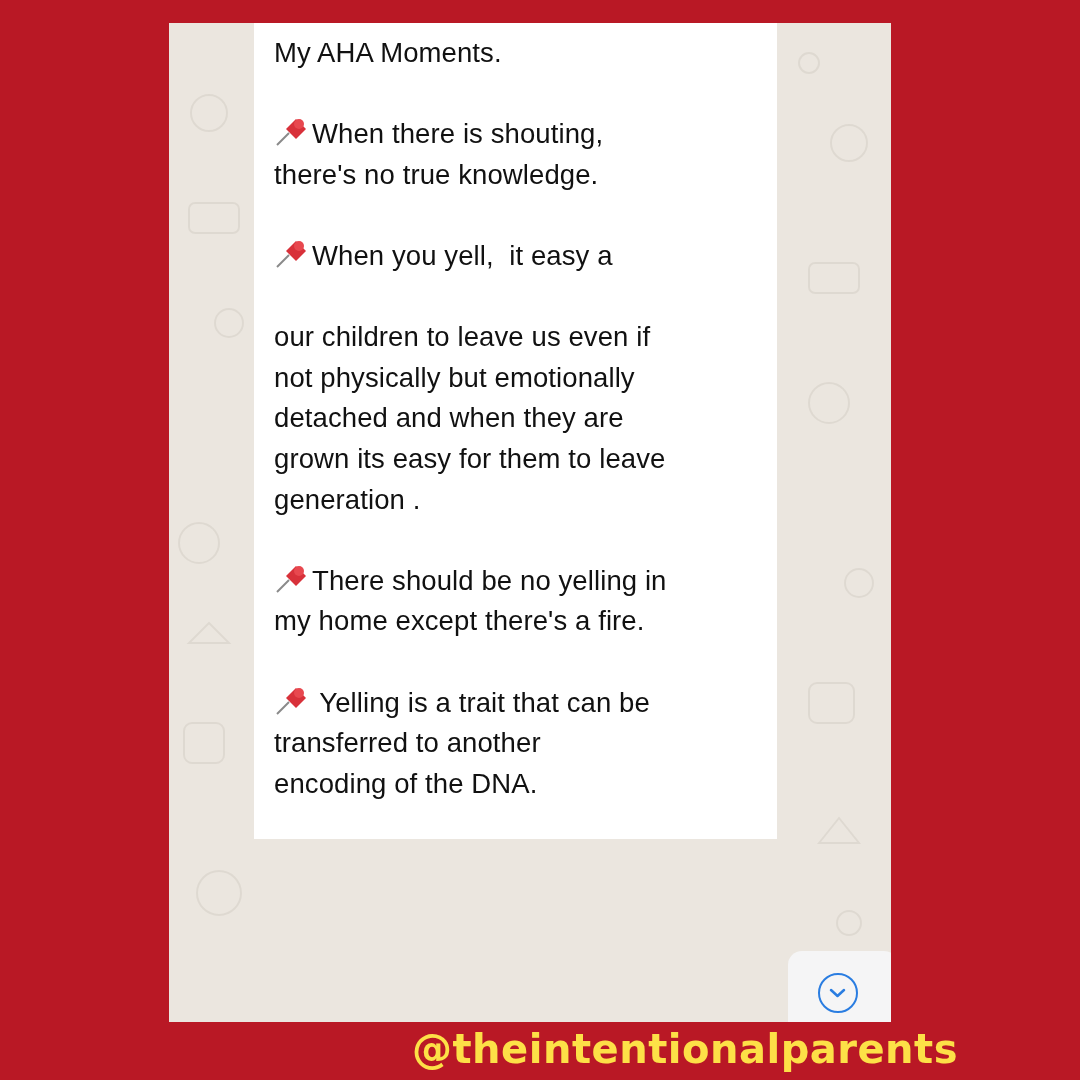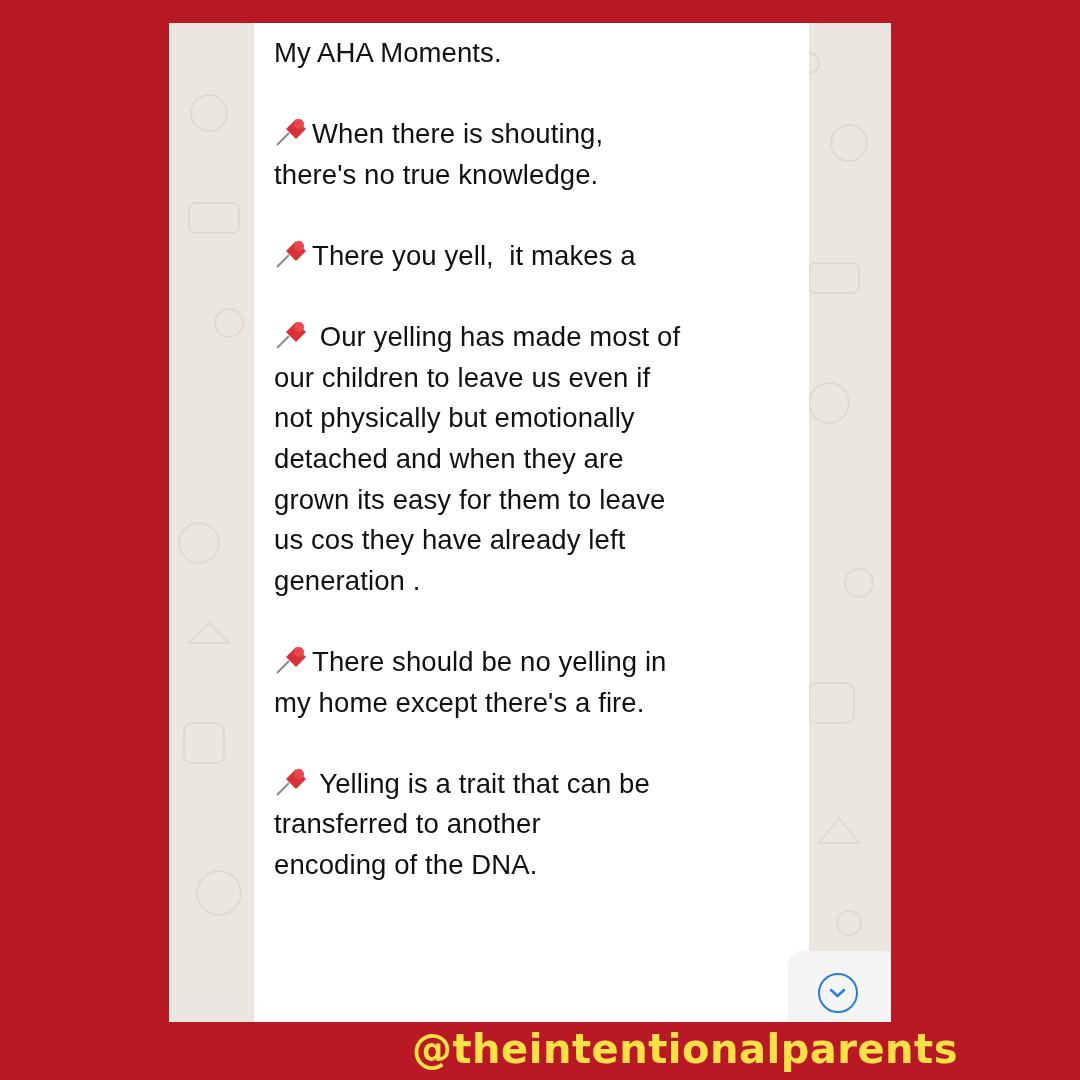--- a/index.html
+++ b/index.html
@@ -1,19 +1,19 @@
 <!DOCTYPE html>
 <html><head>
 <meta charset="utf-8">
 <style>
   html,body{margin:0;padding:0;}
   body{width:1080px;height:1080px;background:#b91825;position:relative;overflow:hidden;font-family:"Liberation Sans",sans-serif;}
   .shot{position:absolute;left:169px;top:23px;width:722px;height:999px;background:#ebe6df;overflow:hidden;}
   .pattern{position:absolute;inset:0;opacity:0.5;}
-  .bubble{position:absolute;left:85px;top:0;width:523px;height:999px;background:#ffffff;padding-left:32px;}
+  .bubble{position:absolute;left:85px;top:0;width:523px;height:816px;background:#ffffff;}
   .msg{position:absolute;left:20px;top:10px;right:10px;font-size:27.5px;line-height:40.6px;color:#111;letter-spacing:0.1px;}
   .line{display:block;white-space:pre;height:40.6px;}
   .pin{display:inline-block;width:34px;height:30px;vertical-align:-4px;margin-right:4px;}
   .scroll-btn{position:absolute;left:619px;top:928px;width:110px;height:90px;background:#f5f5f6;border-radius:14px;}
   .scroll-circle{position:absolute;left:30px;top:22px;width:40px;height:40px;border:2.5px solid #2a7de1;border-radius:50%;box-sizing:border-box;}
   .brand{position:absolute;left:412px;top:1026px;font-size:40px;font-weight:bold;color:#fde047;letter-spacing:0.5px;font-family:"DejaVu Sans",sans-serif;}
 </style>
 </head>
 <body>
 
@@ -48,33 +48,27 @@
             <path d="M12 12 L22 2 L32 12 L22 22 Z" fill="#d8313a"></path>
             <circle cx="25" cy="7" r="5" fill="#e8484f"></circle>
           </svg><span>When there is shouting,</span></span>
       <span class="line">there's no true knowledge.</span>
       <span class="line"></span>
 
       <span class="line"><svg class="pin" viewBox="0 0 34 30">
             <line x1="3" y1="28" x2="15" y2="16" stroke="#8a8a8a" stroke-width="2"></line>
             <path d="M12 12 L22 2 L32 12 L22 22 Z" fill="#d8313a"></path>
             <circle cx="25" cy="7" r="5" fill="#e8484f"></circle>
-          </svg><span>There you yell,  it makes a</span></span>
+          </svg><span>When you yell,  it easy a</span></span>
       <span class="line"></span>
 
-      <span class="line"><svg class="pin" viewBox="0 0 34 30">
-            <line x1="3" y1="28" x2="15" y2="16" stroke="#8a8a8a" stroke-width="2"></line>
-            <path d="M12 12 L22 2 L32 12 L22 22 Z" fill="#d8313a"></path>
-            <circle cx="25" cy="7" r="5" fill="#e8484f"></circle>
-          </svg><span> Our yelling has made most of</span></span>
       <span class="line">our children to leave us even if</span>
       <span class="line">not physically but emotionally</span>
       <span class="line">detached and when they are</span>
       <span class="line">grown its easy for them to leave</span>
-      <span class="line">us cos they have already left</span>
       <span class="line">generation .</span>
       <span class="line"></span>
 
       <span class="line"><svg class="pin" viewBox="0 0 34 30">
             <line x1="3" y1="28" x2="15" y2="16" stroke="#8a8a8a" stroke-width="2"></line>
             <path d="M12 12 L22 2 L32 12 L22 22 Z" fill="#d8313a"></path>
             <circle cx="25" cy="7" r="5" fill="#e8484f"></circle>
           </svg><span>There should be no yelling in</span></span>
       <span class="line">my home except there's a fire.</span>
       <span class="line"></span>

